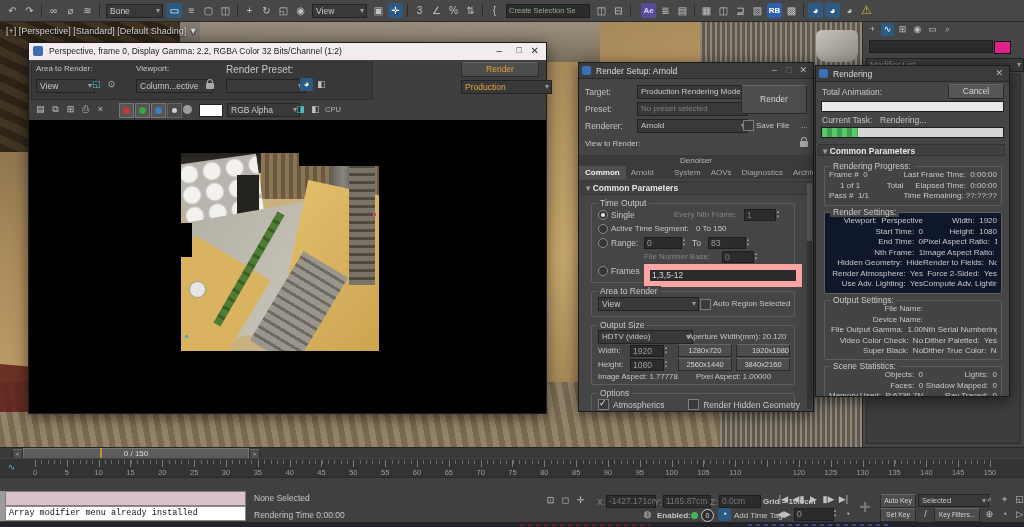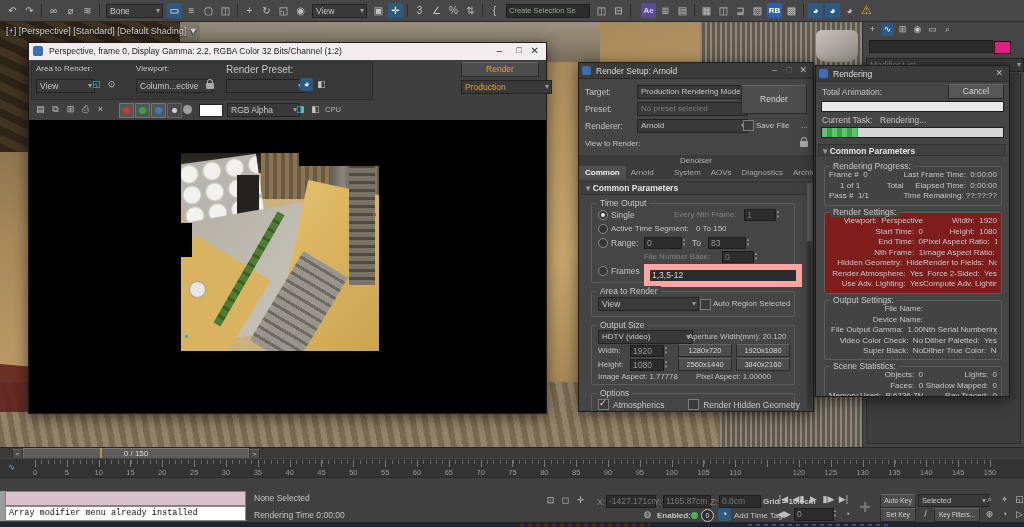--- a/index.html
+++ b/index.html
@@ -300,21 +300,21 @@
     </div>
 
     <div class="grp" style="left:12px;top:262px;width:202px;height:58px;">
       <span class="gtitle">Output Size</span>
       <div class="dd" style="left:6px;top:4px;width:80px;height:12px;font-size:8px;">HDTV (video)</div>
       <span class="lbl" style="left:96px;top:6px;font-size:7.8px;">Aperture Width(mm): 20.120</span>
       <span class="lbl" style="left:6px;top:20px;font-size:8px;">Width:</span>
       <div class="fld" style="left:38px;top:19px;width:28px;height:10px;">1920</div>
       <span class="spin" style="left:70px;top:19px;">▴<br>▾</span>
       <div class="btn" style="left:86px;top:18px;width:52px;height:11px;line-height:11px;font-size:7.5px;">1280x720</div>
-      <div class="btn" style="left:144px;top:18px;width:52px;height:11px;line-height:11px;font-size:7.5px;">1920x1080</div>
+      <div class="btn" style="left:144px;top:18px;width:52px;height:11px;line-height:11px;font-size:7.5px;text-align:right;">1920x1080</div>
       <span class="lbl" style="left:6px;top:34px;font-size:8px;">Height:</span>
       <div class="fld" style="left:38px;top:33px;width:28px;height:10px;">1080</div>
       <span class="spin" style="left:70px;top:33px;">▴<br>▾</span>
       <div class="btn" style="left:86px;top:32px;width:52px;height:11px;line-height:11px;font-size:7.5px;">2560x1440</div>
       <div class="btn" style="left:144px;top:32px;width:52px;height:11px;line-height:11px;font-size:7.5px;">3840x2160</div>
       <span class="lbl" style="left:6px;top:46px;font-size:7.8px;">Image Aspect: 1.77778</span>
       <span class="lbl" style="left:104px;top:46px;font-size:7.8px;">Pixel Aspect:  1.00000</span>
     </div>
 
     <div class="grp" style="left:12px;top:330px;width:202px;height:62px;">
@@ -363,21 +363,21 @@
           <div class="krow">
             <span>     1 of 1            Total</span>
             <span>Elapsed Time:  0:00:00</span>
           </div>
           <div class="krow">
             <span>Pass #  1/1</span>
             <span>Time Remaining: ??:??:??</span>
           </div>
         </div>
     </div>
-    <div class="grp ra" style="left:8px;top:146px;width:176px;height:80px;background:#7f1d1d;">
+    <div class="grp ra" style="left:8px;top:146px;width:176px;height:80px;background:#0f172a;">
       <span class="gtitle" style="background:#454545;">Render Settings:</span>
       <div style="padding-top:3px;">
           <div class="krow">
             <span>Viewport:  Perspective</span>
             <span>Width:  1920</span>
           </div>
           <div class="krow">
             <span>Start Time:  0</span>
             <span>Height:  1080</span>
           </div>

